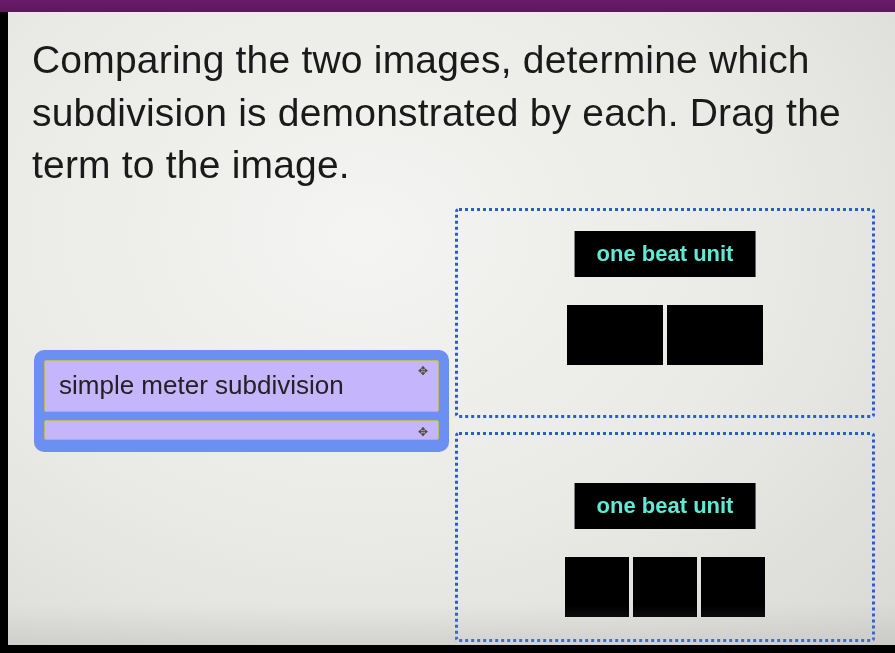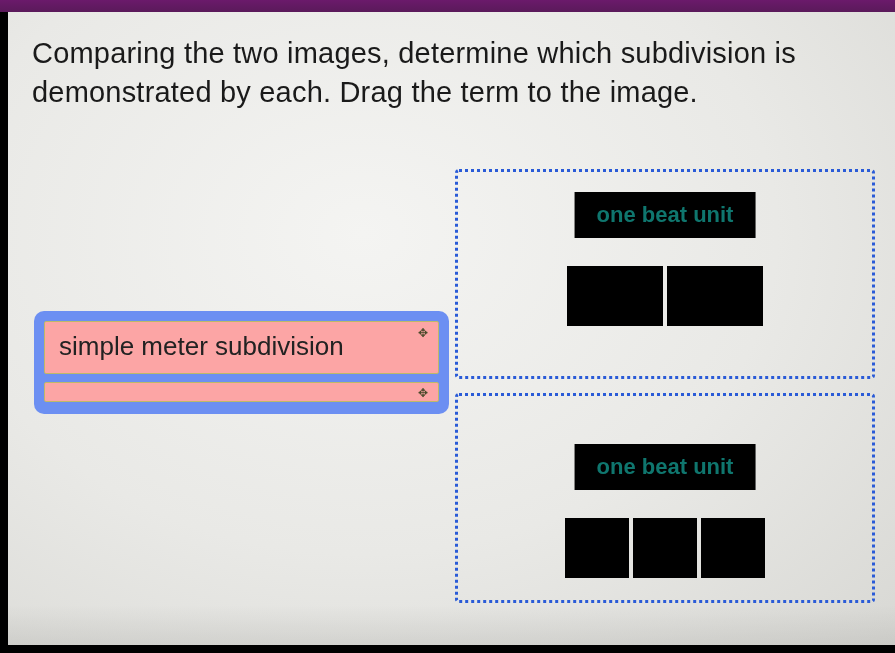--- a/index.html
+++ b/index.html
@@ -20,25 +20,25 @@
       height: 12px;
       background: linear-gradient(to bottom, #6b1a6b, #5a1a5a);
     }
     .page {
       position: absolute;
       top: 12px; left: 8px; right: 0; bottom: 8px;
       background: radial-gradient(ellipse at 40% 35%, #f4f4f2 0%, #e9e9e6 55%, #d8d8d4 100%);
       padding: 22px 20px 20px 24px;
     }
     .prompt {
-      font-size: 29px;
+      font-size: 39px;
       line-height: 1.35;
       color: #1a1a1a;
       letter-spacing: 0.2px;
-      margin-bottom: 57px;
+      margin-bottom: 16px;
     }
     .content {
       position: relative;
       width: 100%;
       height: 440px;
     }
     
     .terms-panel {
       position: absolute;
       left: 2px;
@@ -46,21 +46,21 @@
       width: 415px;
       background: #6c8ff2;
       border-radius: 10px;
       padding: 10px 10px 12px 10px;
       display: flex;
       flex-direction: column;
       gap: 8px;
     }
     .term {
       position: relative;
-      background: #fca5a5;
+      background: #c4b5fd;
       border: 1px solid #bdb969;
       border-radius: 2px;
       padding: 8px 10px 10px 10px;
       font-size: 26px;
       color: #222;
       text-align: center;
       cursor: grab;
       line-height: 1.25;
     }
     .term .grip {
@@ -88,21 +88,21 @@
       border-radius: 4px;
       height: 210px;
       position: relative;
     }
     .beat-label {
       position: absolute;
       top: 20px;
       left: 50%;
       transform: translateX(-50%);
       background: #000;
-      color: #0f766e;
+      color: #5eead4;
       font-weight: 700;
       font-size: 22px;
       padding: 10px 22px;
       white-space: nowrap;
     }
     .dz2 .beat-label { top: 48px; }
     .beat-graphic {
       position: absolute;
       left: 50%;
       transform: translateX(-50%);

